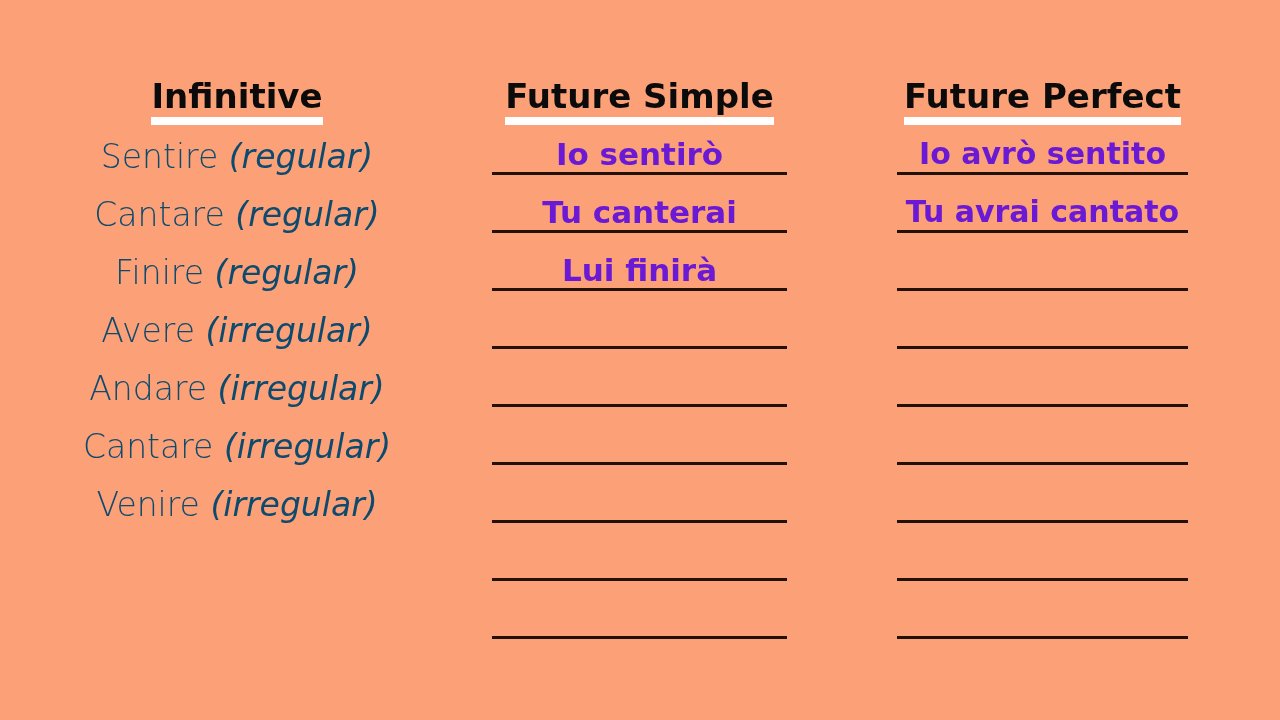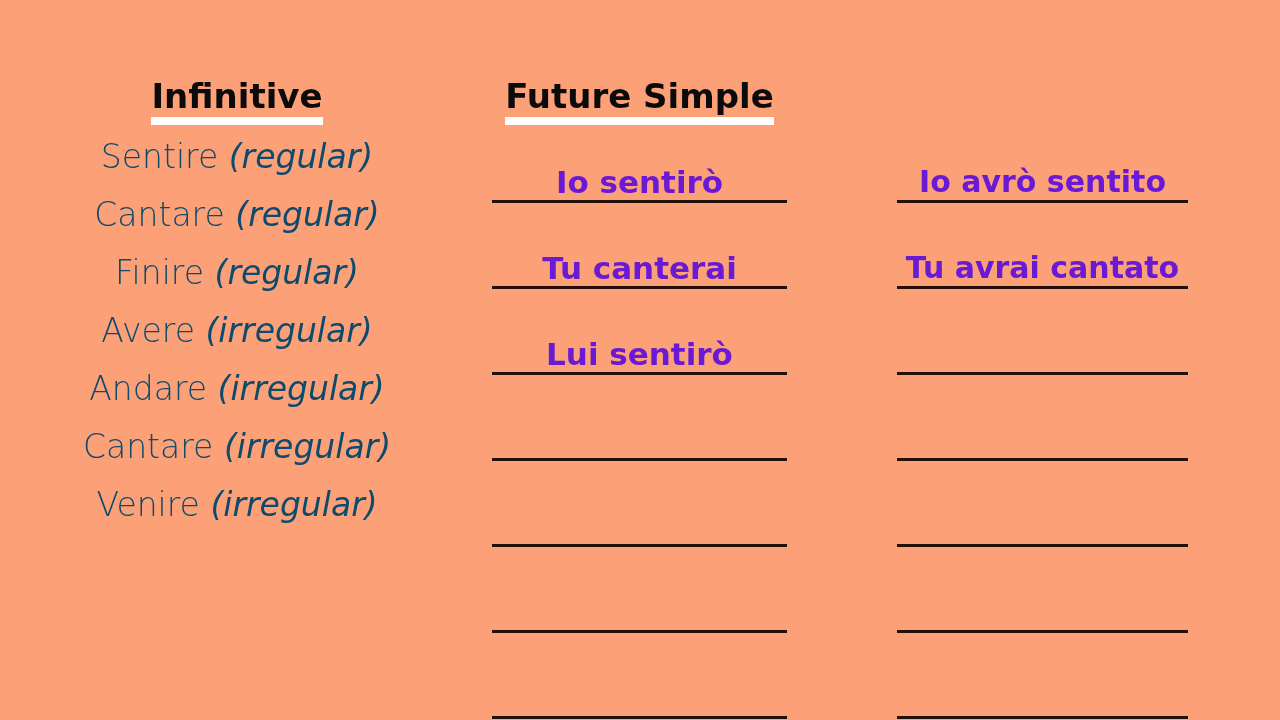--- a/index.html
+++ b/index.html
@@ -76,21 +76,20 @@
     position: absolute;
     top: 117px;
     left: 0;
     width: 100%;
   }
   .blank-row {
     position: relative;
     height: 58px;
     border-bottom: 3px solid #231007;
     box-sizing: border-box;
-    margin-top: 28px;
   }
   .blank-answer {
     position: absolute;
     left: 0;
     right: 0;
     bottom: 1px;
     text-align: center;
     white-space: nowrap;
     font-family: "DejaVu Sans", sans-serif;
     font-weight: bold;
@@ -150,21 +149,21 @@
     </div>
 
     <div class="blank-list">
       <div class="blank-row">
         <span class="blank-answer">Io sentirò</span>
       </div>
       <div class="blank-row">
         <span class="blank-answer">Tu canterai</span>
       </div>
       <div class="blank-row">
-        <span class="blank-answer">Lui sentirò</span>
+        <span class="blank-answer">Lui finirà</span>
       </div>
       <div class="blank-row">
         <span class="blank-answer"></span>
       </div>
       <div class="blank-row">
         <span class="blank-answer"></span>
       </div>
       <div class="blank-row">
         <span class="blank-answer"></span>
       </div>
@@ -175,20 +174,23 @@
         <span class="blank-answer"></span>
       </div>
       <div class="blank-row">
         <span class="blank-answer"></span>
       </div>
     </div>
   </div>
 
   <div class="column" id="col-future-perfect">
 
+    <div class="col-heading">
+      <span class="heading-text">Future Perfect</span>
+    </div>
 
     <div class="blank-list">
       <div class="blank-row">
         <span class="blank-answer">Io avrò sentito</span>
       </div>
       <div class="blank-row">
         <span class="blank-answer">Tu avrai cantato</span>
       </div>
       <div class="blank-row">
         <span class="blank-answer"></span>

